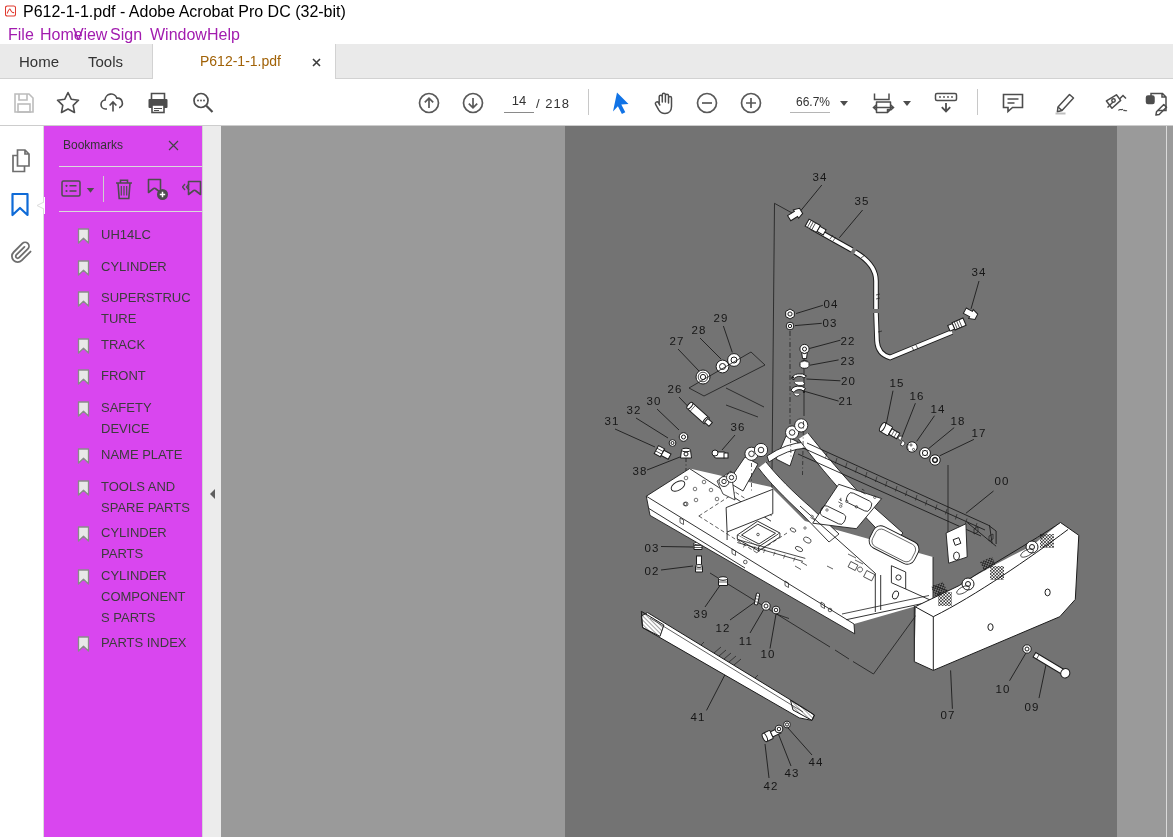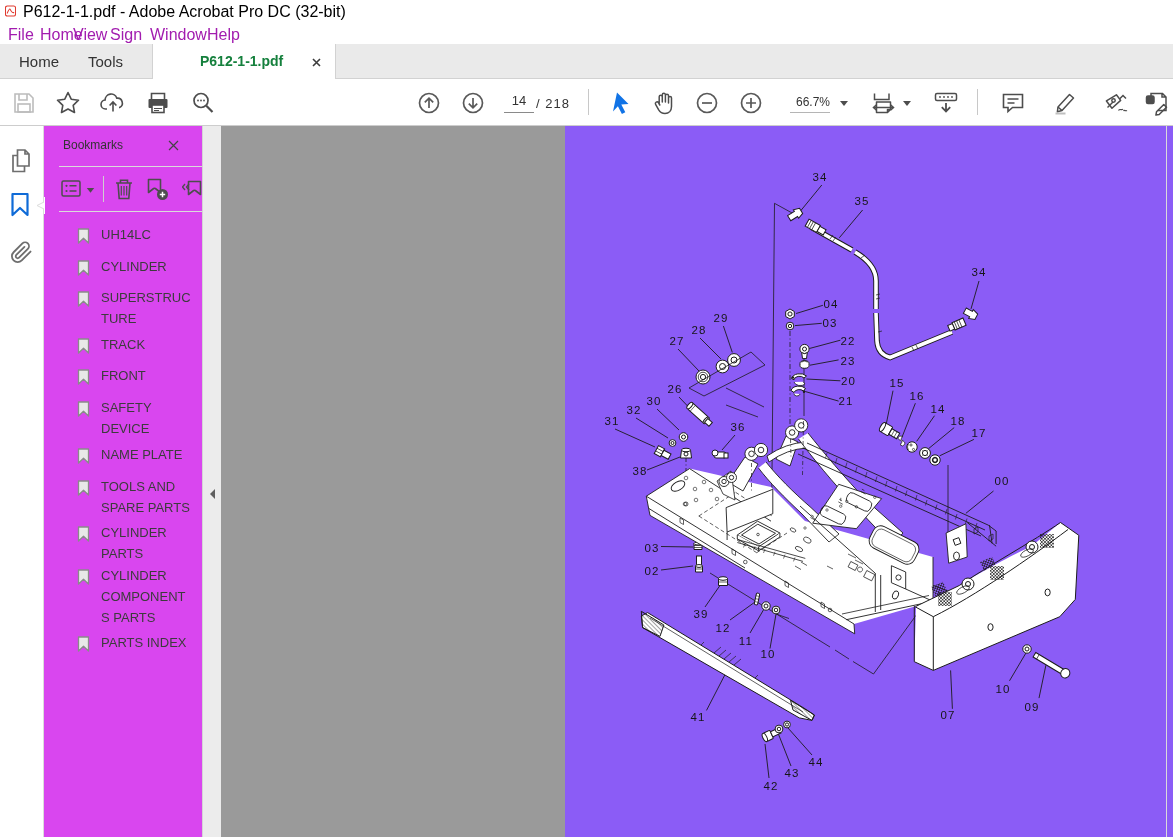--- a/index.html
+++ b/index.html
@@ -14,34 +14,34 @@
 
 
 #menubar { position:absolute; left:0; top:22px; width:1173px; height:22px; background:#fff; font-size:16px; color:#a21caf; }
 #menubar span { position:absolute; top:4px; }
 
 
 #tabbar { position:absolute; left:0; top:44px; width:1173px; height:35px; background:#eaeaea; border-bottom:1px solid #d2d2d2;}
 #tabbar .tab { position:absolute; top:0; height:35px; font-size:15px; color:#333; }
 #tabbar .activetab { position:absolute; left:152px; top:0; width:184px; height:36px; background:#fff;
   border-left:1px solid #d2d2d2; border-right:1px solid #d2d2d2; }
-#tabbar .activetab .lbl { position:absolute; left:47px; top:9px; font-size:14px; color:#15803d;font-weight:bold; }
+#tabbar .activetab .lbl { position:absolute; left:47px; top:9px; font-size:14px; color:#a16207; }
 
 
 #toolbar { position:absolute; left:0; top:79px; width:1173px; height:47px; background:#fff; border-bottom:1px solid #cdcdcd; }
 #toolbar svg.ic { position:absolute; top:11px; }
 .vsep { position:absolute; top:10px; width:1px; height:26px; background:#c8c8c8; }
 #pagenum { position:absolute; left:504px; top:14px; width:30px; height:20px; border-bottom:1px solid #8a8a8a; font-size:13px; color:#333; text-align:center; }
 #pagetotal { position:absolute; left:536px; top:17px; font-size:13px; color:#333; letter-spacing:1px;}
 #zoomtxt { position:absolute; left:790px; top:14px; width:40px; height:20px; border-bottom:1px solid #b5b5b5; font-size:12px; color:#333; text-align:right; padding-top:2px;}
 
 
 #docarea { position:absolute; left:0; top:126px; width:1173px; height:711px; background:#9a9a9a; }
 #canvas { position:absolute; left:221px; top:0; width:952px; height:711px; background:#9a9a9a; }
-#page { position:absolute; left:344px; top:0; width:608px; height:711px; background:#8b5cf6; }
+#page { position:absolute; left:344px; top:0; width:552px; height:711px; background:#737373; }
 #sidebar { position:absolute; left:0; top:0; width:44px; height:711px; background:#fff; border-right:1px solid #dcdcdc; }
 #panel { position:absolute; left:44px; top:0; width:158px; height:711px; background:#d946ef; }
 #splitter { position:absolute; left:202px; top:0; width:19px; height:711px; background:#ececec; border-left:1px solid #d5d5d5; }
 #panel .hdr { position:absolute; left:19px; top:12px; font-size:12px; color:#333; }
 #panel .sep1 { position:absolute; left:15px; top:40px; width:143px; height:1px; background:#dadada; }
 #panel .sep2 { position:absolute; left:15px; top:85px; width:143px; height:1px; background:#dadada; }
 #bmlist { position:absolute; left:0; top:0; width:158px; }
 .bmrow { position:absolute; left:57px; font-size:13px; color:#3c3c3c; white-space:pre; }
 .bmg { position:absolute; left:33px; }
 #collapsearrow { position:absolute; left:210px; top:363px; width:0; height:0;

